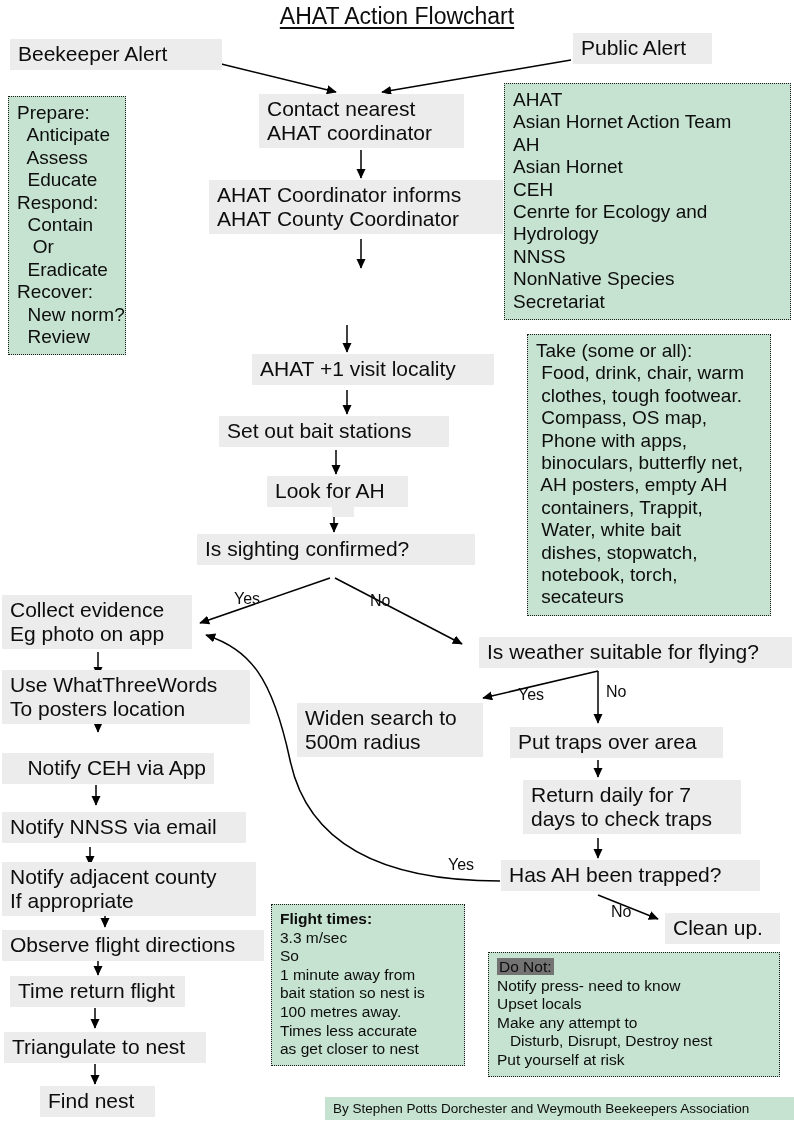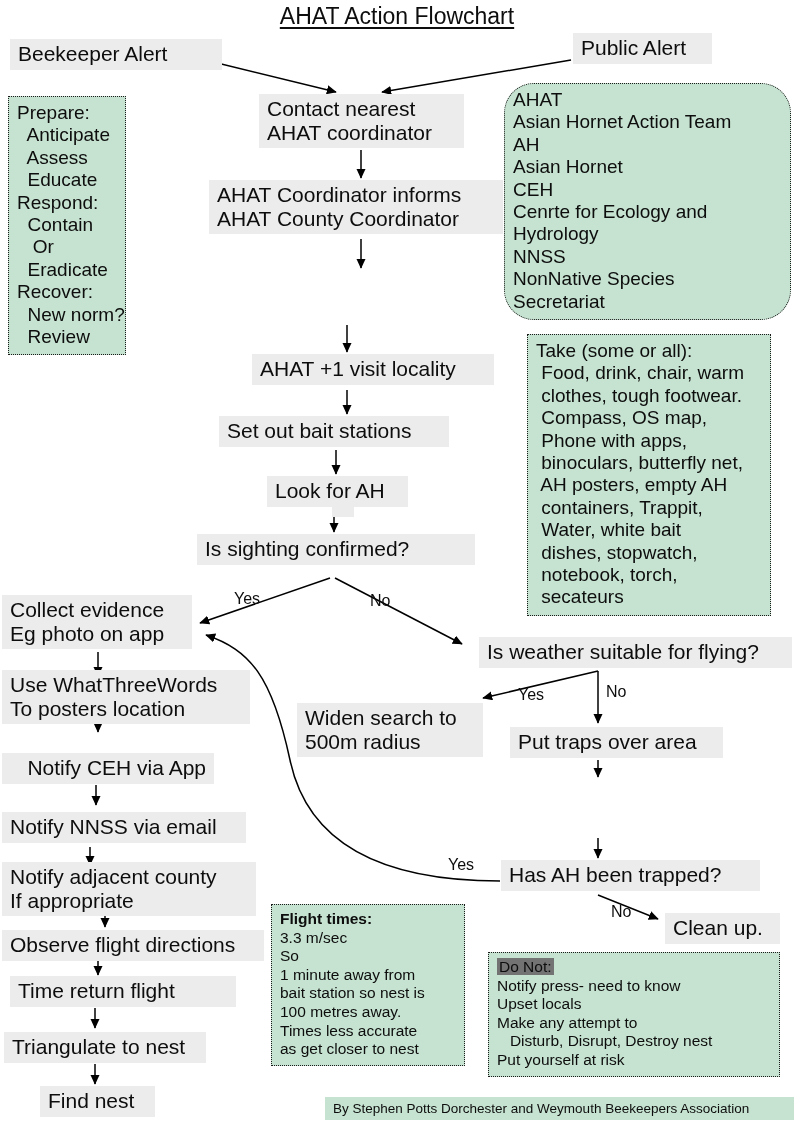--- a/index.html
+++ b/index.html
@@ -179,43 +179,45 @@
 
   <div class="node" style="left:2px; top:595px; width:190px;">Collect evidence
 Eg photo on app</div>
   <div class="node" style="left:2px; top:670px; width:248px;">Use WhatThreeWords
 To posters location</div>
   <div class="node" style="left:2px; top:753px; width:212px;text-align:right;">Notify CEH via App</div>
   <div class="node" style="left:2px; top:812px; width:244px;">Notify NNSS via email</div>
   <div class="node" style="left:2px; top:862px; width:254px;">Notify adjacent county
 If appropriate</div>
   <div class="node" style="left:2px; top:930px; width:262px;">Observe flight directions</div>
-  <div class="node" style="left:10px; top:976px; width:226px;">Time return flight</div>
+  <div class="node" style="left:10px; top:976px; width:175px;">Time return flight</div>
   <div class="node" style="left:4px; top:1032px; width:202px;">Triangulate to nest</div>
   <div class="node" style="left:40px; top:1086px; width:115px;">Find nest</div>
 
   <div class="node" style="left:479px; top:637px; width:313px;">Is weather suitable for flying?</div>
   <div class="node" style="left:297px; top:703px; width:186px;">Widen search to
 500m radius</div>
   <div class="node" style="left:510px; top:727px; width:213px;">Put traps over area</div>
+  <div class="node" style="left:523px; top:780px; width:218px;">Return daily for 7
+days to check traps</div>
   <div class="node" style="left:501px; top:860px; width:259px;">Has AH been trapped?</div>
   <div class="node" style="left:665px; top:913px; width:115px;">Clean up.</div>
 
   <div class="note" style="left:8px; top:96px; width:118px;">Prepare:
   Anticipate
   Assess
   Educate
 Respond:
   Contain
    Or
   Eradicate
 Recover:
   New norm?
   Review</div>
-  <div class="note" style="left:504px; top:83px; width:287px;border-radius:30px;">AHAT
+  <div class="note" style="left:504px; top:83px; width:287px;">AHAT
 Asian Hornet Action Team
 AH
 Asian Hornet
 CEH
 Cenrte for Ecology and
 Hydrology
 NNSS
 NonNative Species
 Secretariat</div>
   <div class="note" style="left:527px; top:334px; width:244px;">Take (some or all):

